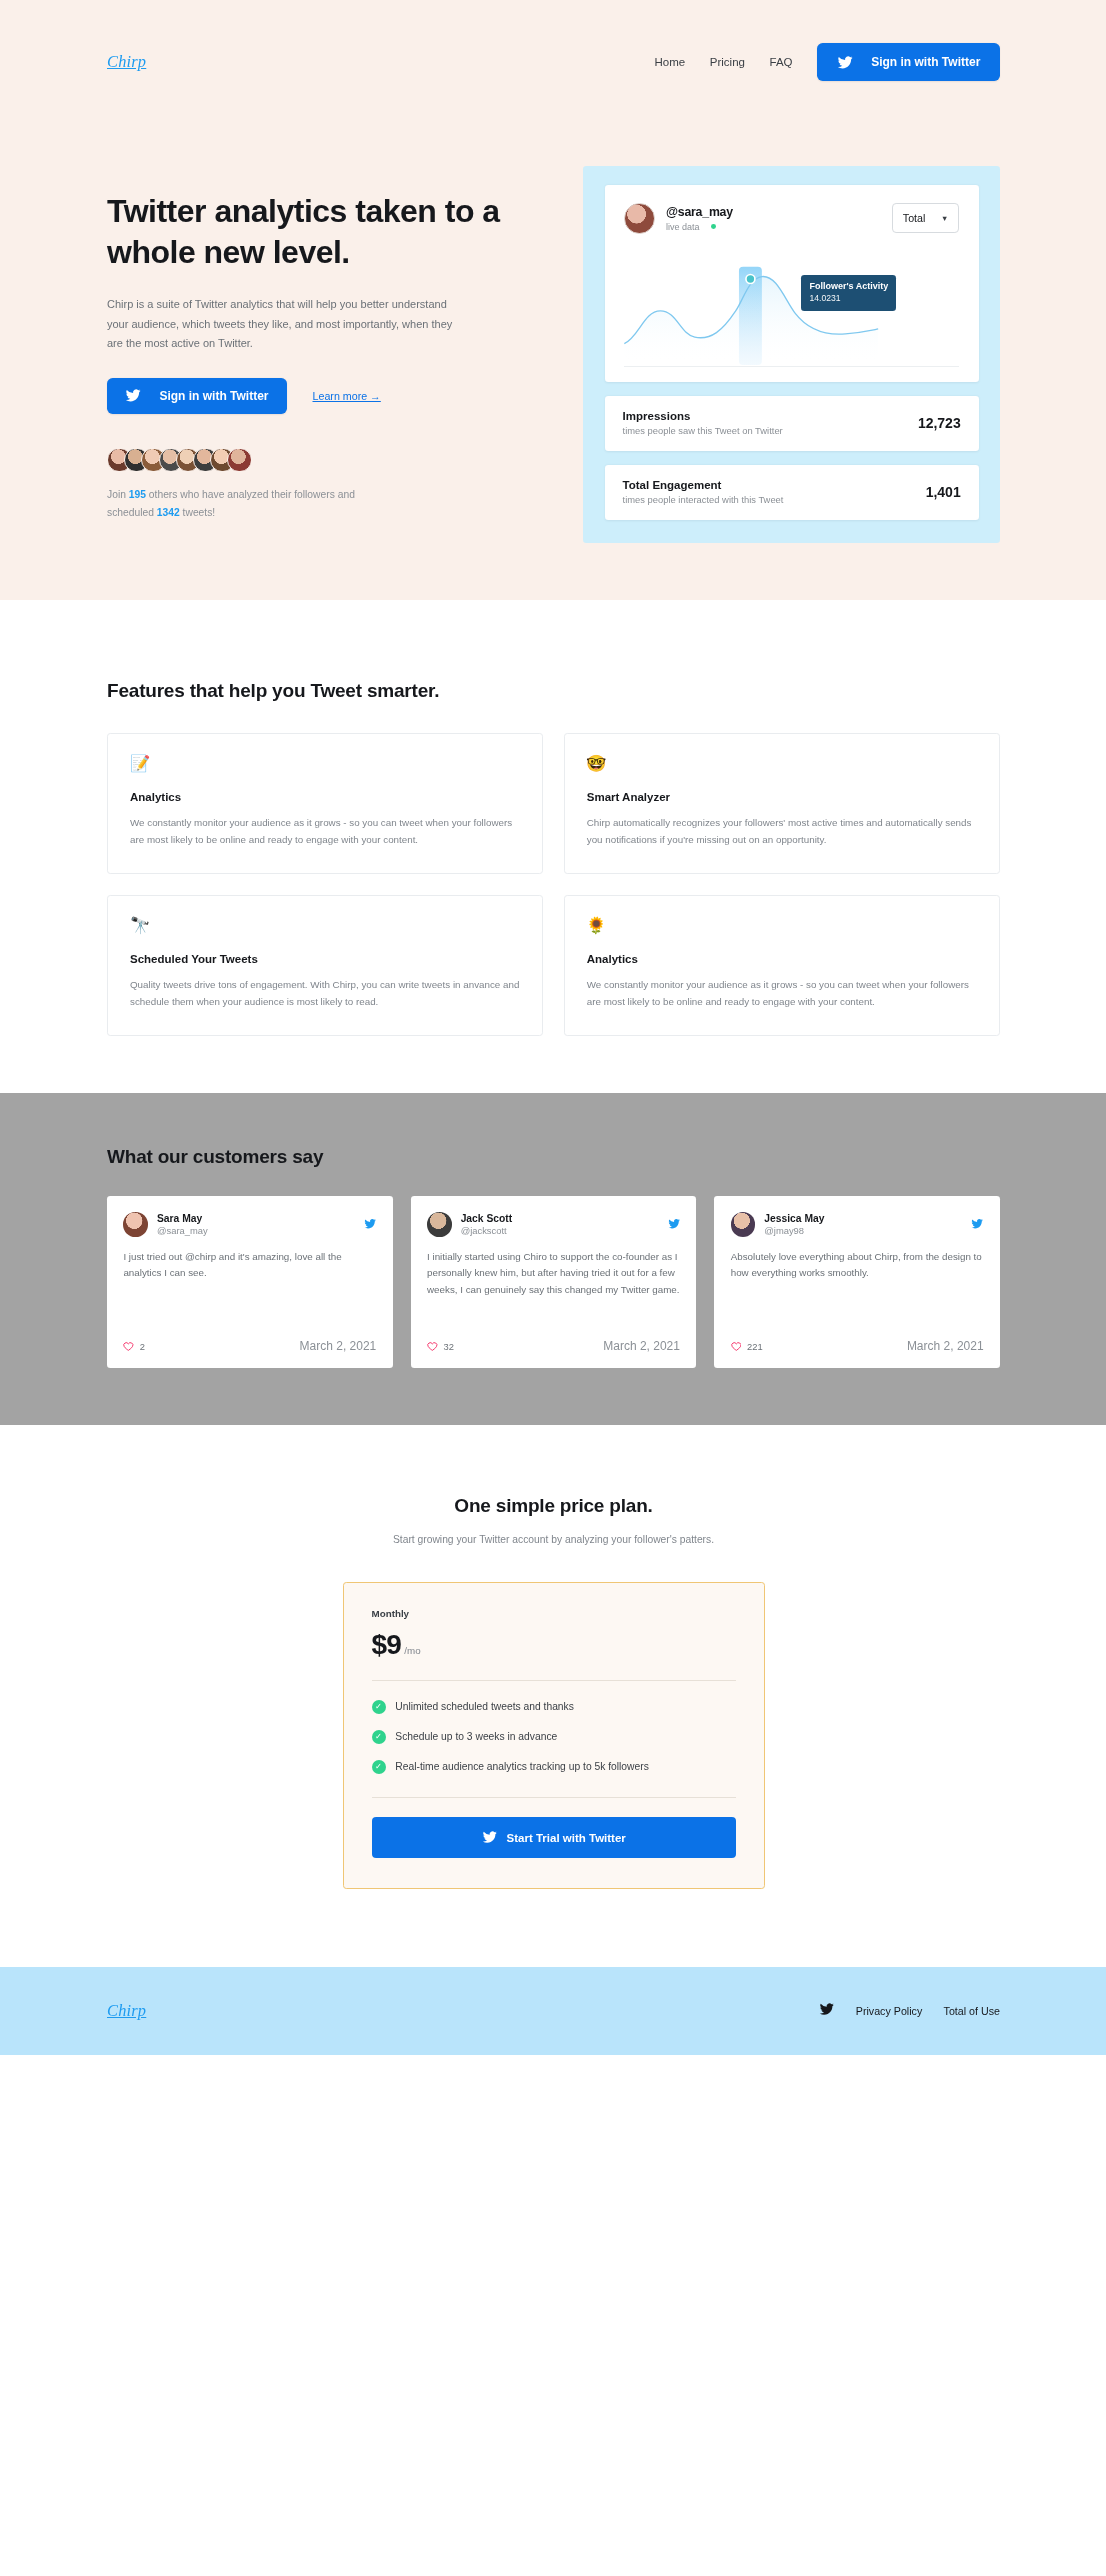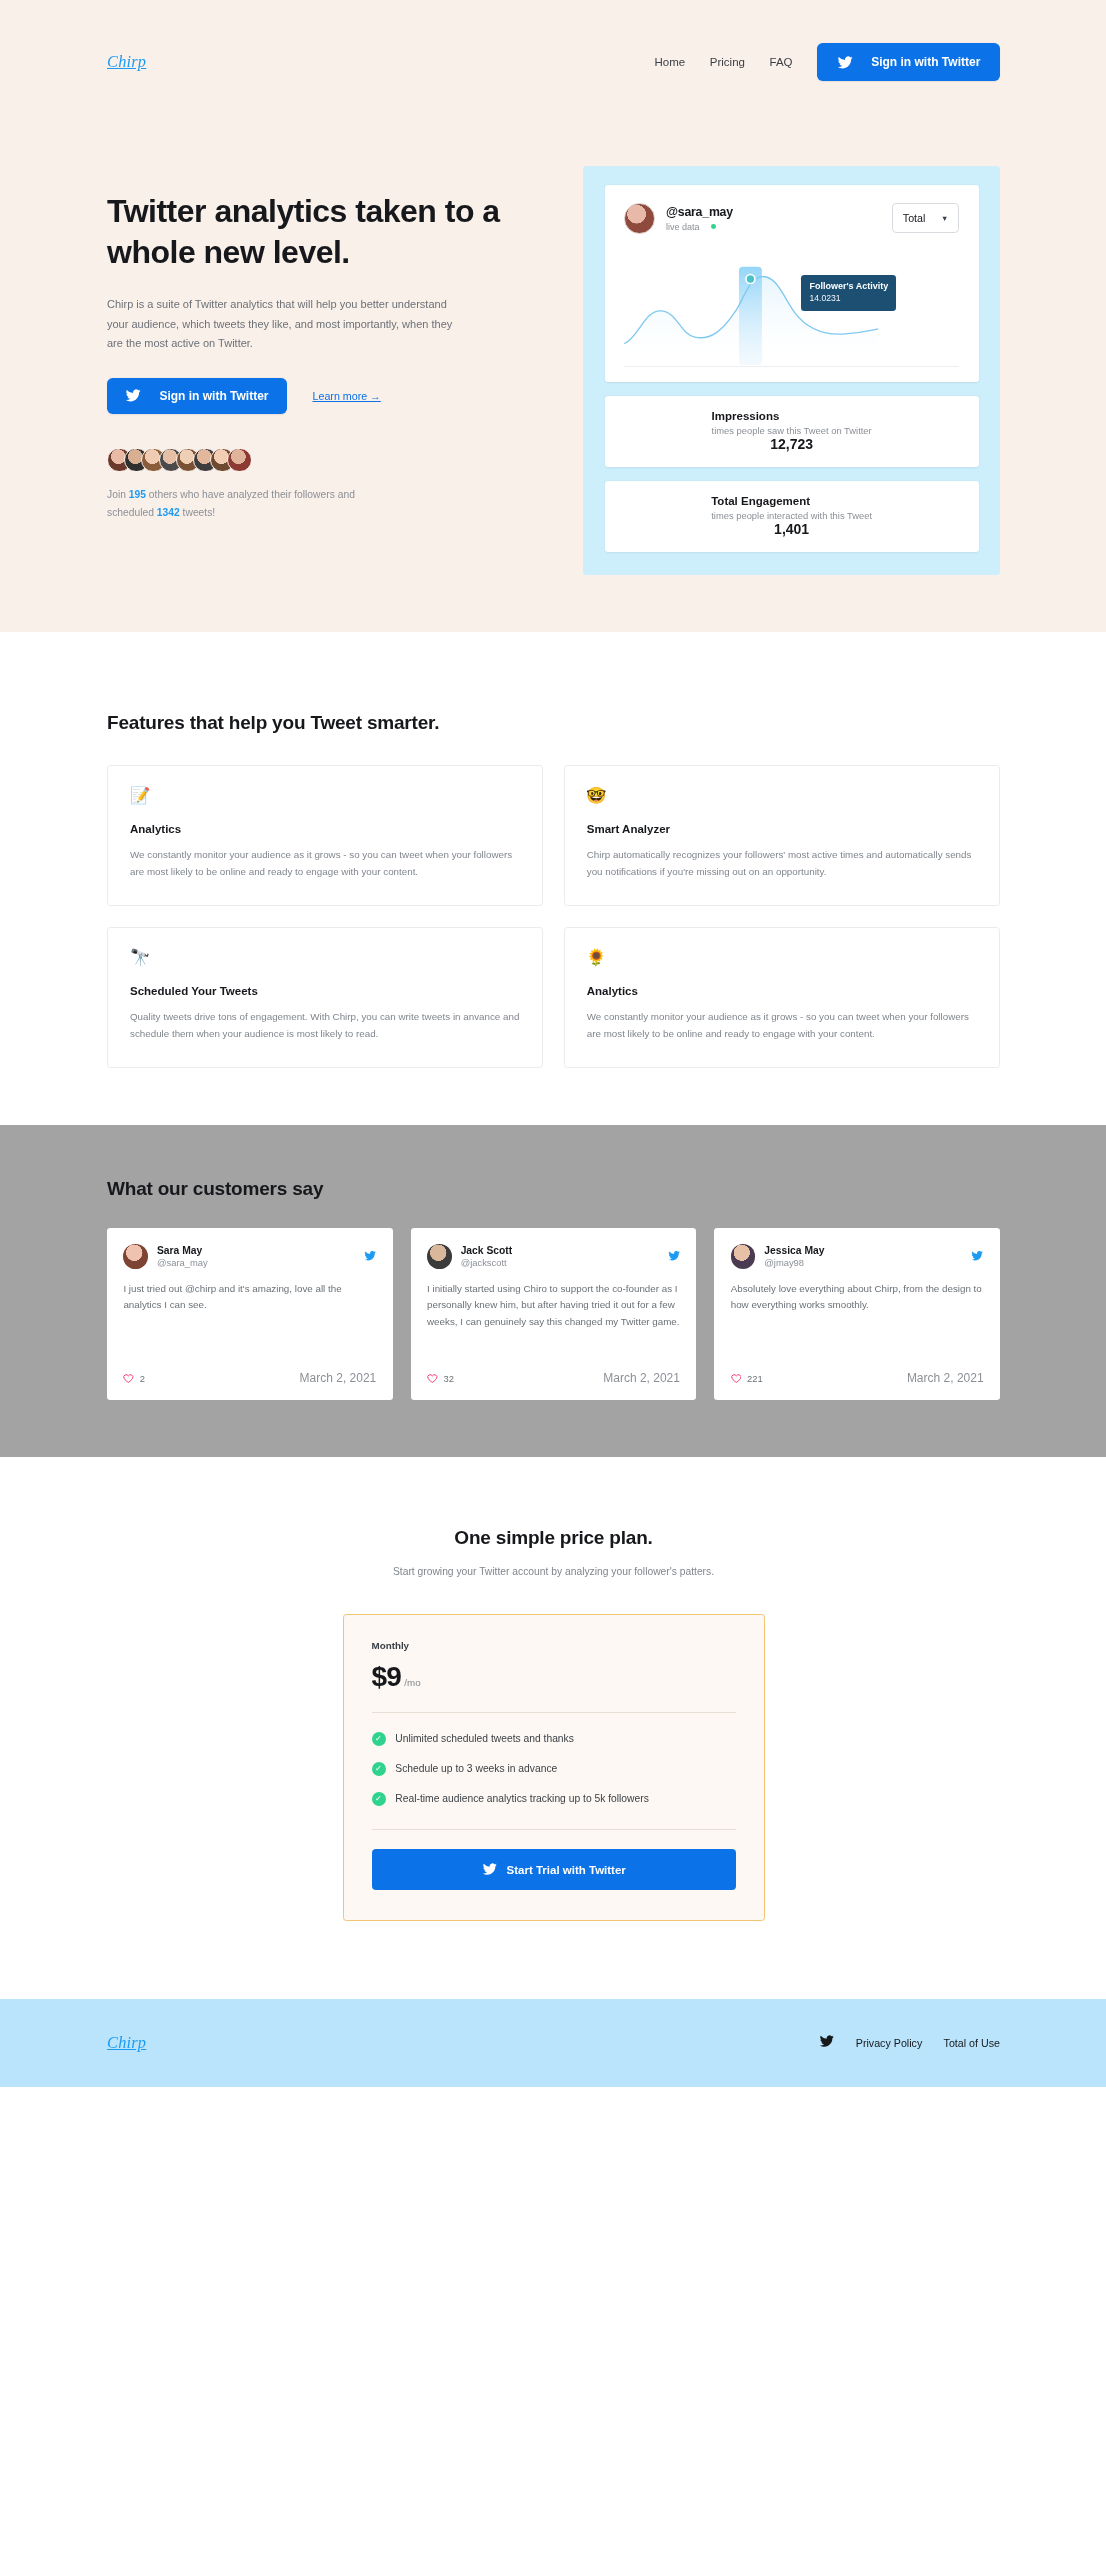--- a/index.html
+++ b/index.html
@@ -148,21 +148,21 @@
     line-height: 1.35;
     left: 177px;
     top: 23px;
   }
   .tooltip b { font-size: 9px; font-weight: bold; display: block; }
   .tooltip span { opacity: .95; }
 
   .stat-card {
     margin-top: 14px;
     padding: 14px 18px 14.8px 18px;
-    display: flex; align-items: center; justify-content: space-between; flex-direction: column;
+    display: flex; align-items: center; justify-content: space-between;
   }
   .stat-label { font-size: 11.5px; font-weight: bold; }
   .stat-sub { font-size: 9.4px; color: #8b9096; margin-top: 3.3px; }
   .stat-value { font-size: 14px; font-weight: bold; }
 
   
   .features { background: #fff; padding: 78px 107px 57px 107px; }
   .sec-title {
     font-size: 19px;
     font-weight: bold;

